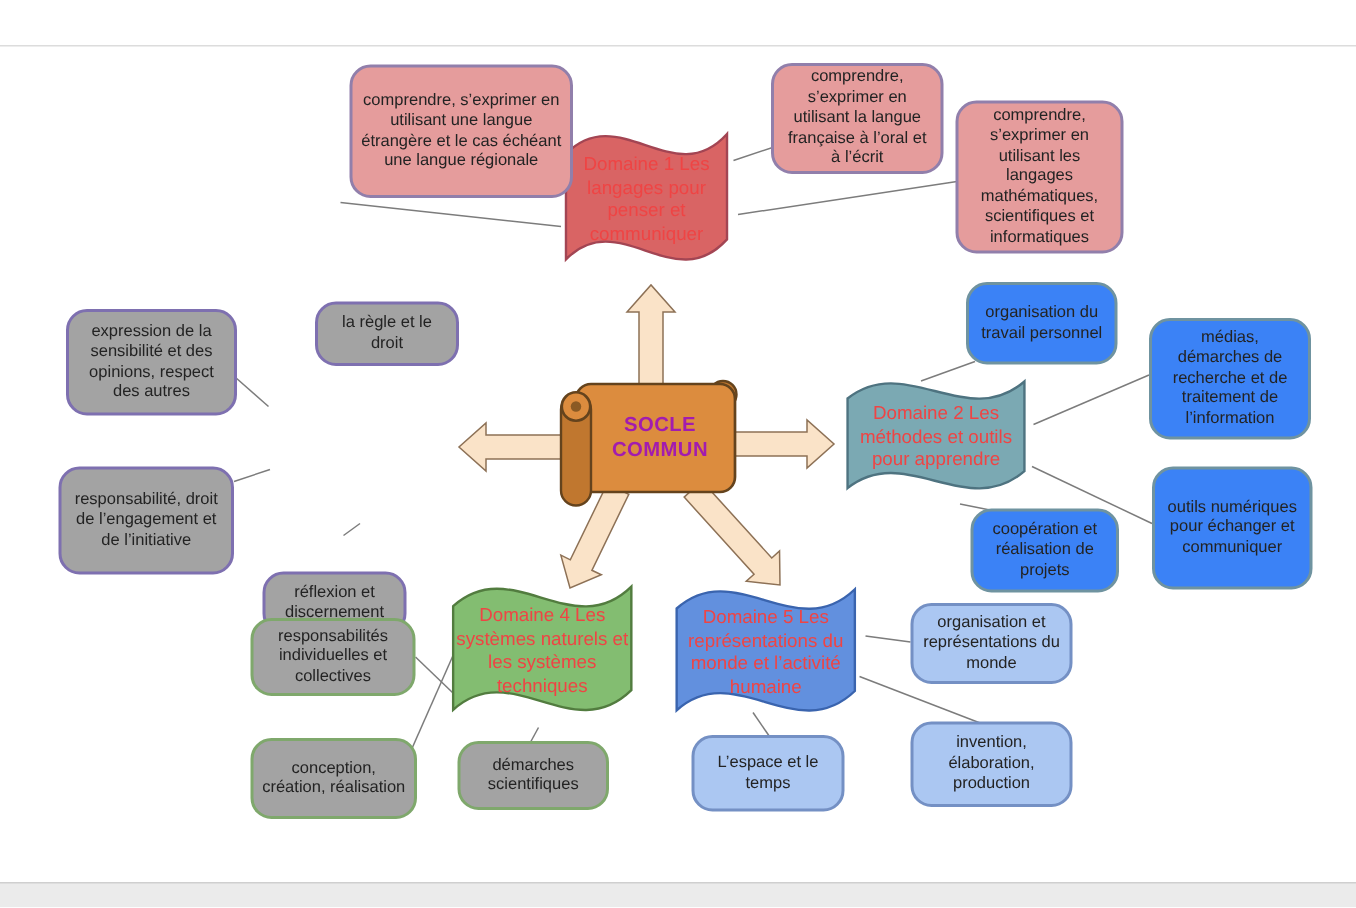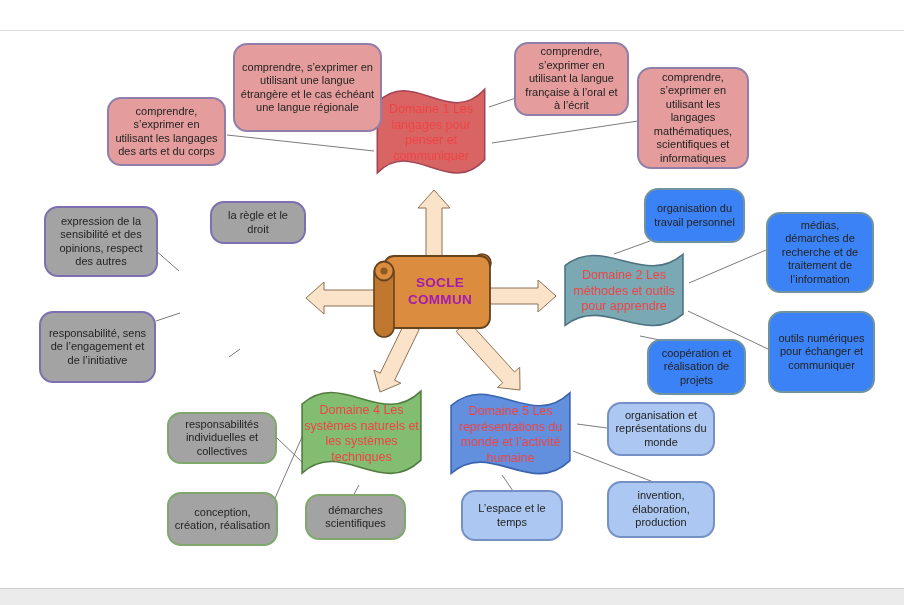--- a/index.html
+++ b/index.html
@@ -123,33 +123,33 @@
     <div class="wlabel">Domaine 4 Les systèmes naturels et les systèmes techniques</div>
   </div>
 
   <div class="wave" style="left:443px;top:380px;width:135px;height:110px">
     <svg class="d5" viewBox="0 0 200 120" preserveAspectRatio="none">
       <path d="M12,28 C70,-10 130,55 188,14 L188,88 C130,129 70,64 12,102 Z" vector-effect="non-scaling-stroke"></path>
     </svg>
     <div class="wlabel">Domaine 5 Les représentations du monde et l’activité humaine</div>
   </div>
 
-  <div class="box p1" style="left:107px;top:97px;width:119px;height:69px">comprendre, s’exprimer en utilisant les langages des arts et du corps</div>
   <div class="box p1" style="left:233px;top:43px;width:149px;height:89px">comprendre, s’exprimer en utilisant une langue étrangère et le cas échéant une langue régionale</div>
   <div class="box p1" style="left:514px;top:42px;width:115px;height:74px">comprendre, s’exprimer en utilisant la langue française à l’oral et à l’écrit</div>
   <div class="box p1" style="left:637px;top:67px;width:112px;height:102px">comprendre, s’exprimer en utilisant les langages mathématiques, scientifiques et informatiques</div>
 
   <div class="box p2" style="left:644px;top:188px;width:101px;height:55px">organisation du travail personnel</div>
   <div class="box p2" style="left:766px;top:212px;width:108px;height:81px">médias, démarches de recherche et de traitement de l’information</div>
   <div class="box p2" style="left:768px;top:311px;width:107px;height:82px">outils numériques pour échanger et communiquer</div>
   <div class="box p2" style="left:647px;top:339px;width:99px;height:56px">coopération et réalisation de projets</div>
 
   <div class="box p3" style="left:44px;top:182px;width:114px;height:71px">expression de la sensibilité et des opinions, respect des autres</div>
   <div class="box p3" style="left:210px;top:177px;width:96px;height:43px">la règle et le droit</div>
-  <div class="box p3" style="left:39px;top:287px;width:117px;height:72px">responsabilité, sens de l’engagement et de l’initiative</div>
+  <div class="box p3" style="left:39px;top:287px;width:117px;height:72px">responsabilité, droit de l’engagement et de l’initiative</div>
+  <div class="box p3" style="left:175px;top:357px;width:96px;height:42px">réflexion et discernement</div>
 
   <div class="box p4" style="left:167px;top:412px;width:110px;height:52px">responsabilités individuelles et collectives</div>
   <div class="box p4" style="left:167px;top:492px;width:111px;height:54px">conception, création, réalisation</div>
   <div class="box p4" style="left:305px;top:494px;width:101px;height:46px">démarches scientifiques</div>
 
   <div class="box p5" style="left:607px;top:402px;width:108px;height:54px">organisation et représentations du monde</div>
   <div class="box p5" style="left:461px;top:490px;width:102px;height:51px">L’espace et le temps</div>
   <div class="box p5" style="left:607px;top:481px;width:108px;height:57px">invention, élaboration, production</div>
 
   <div class="bottom-strip"></div>

